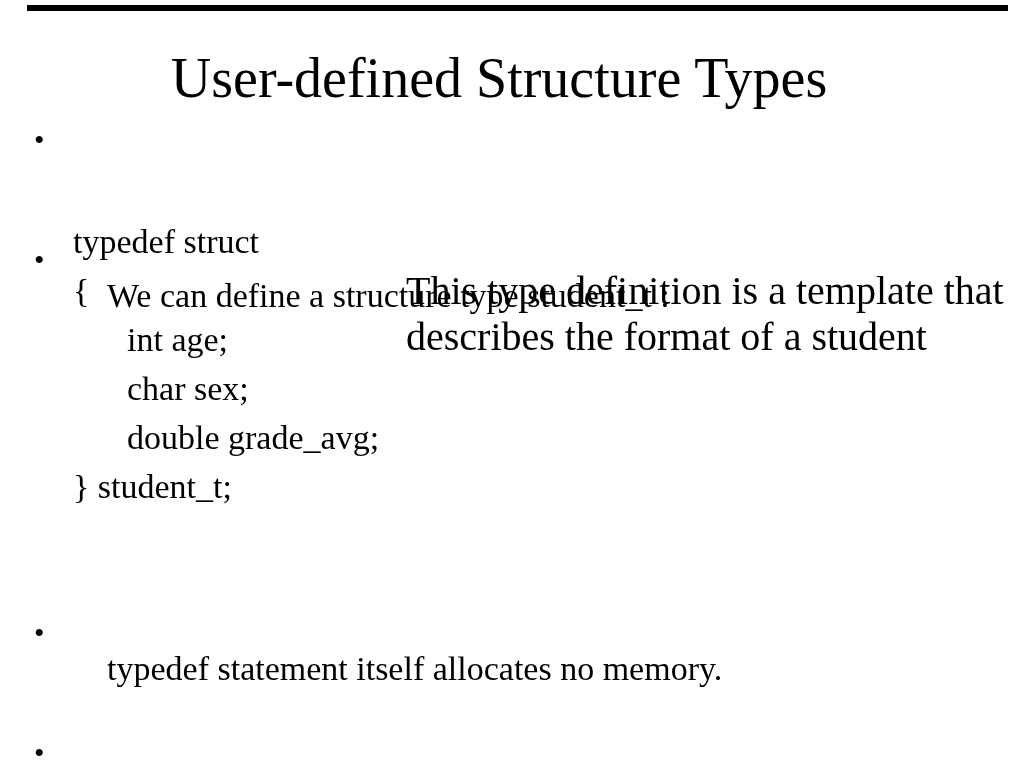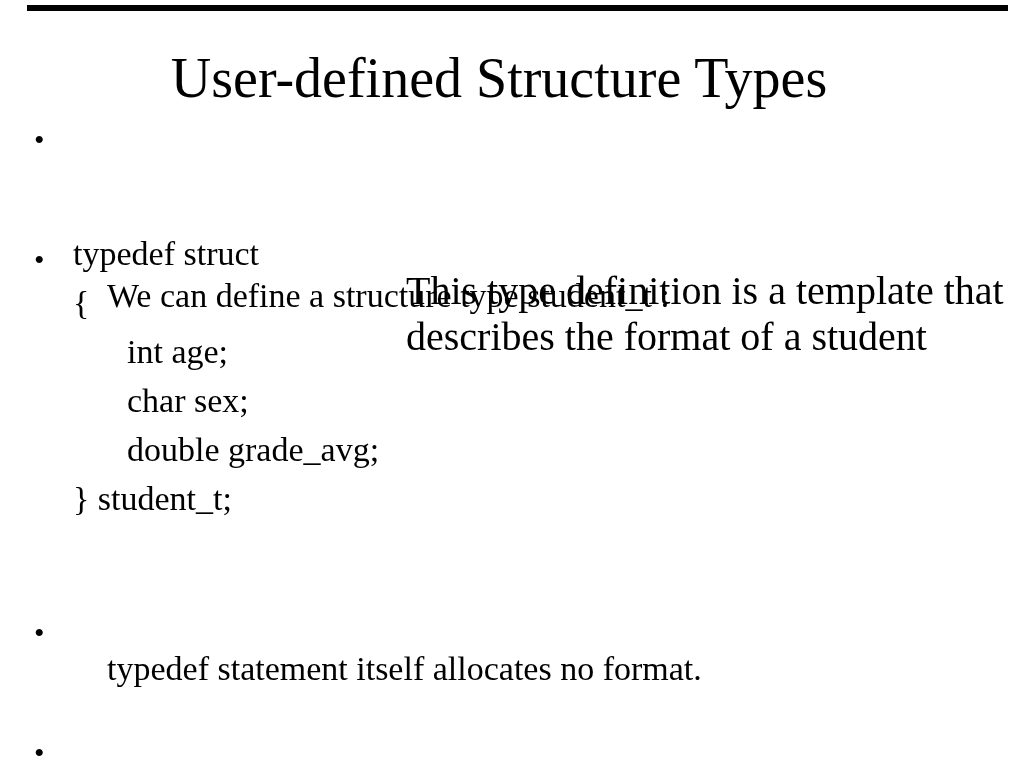--- a/index.html
+++ b/index.html
@@ -50,21 +50,21 @@
   .bullet-para .bullet-glyph {
     position: absolute;
     left: 7px;
     top: 0;
     font-size: 30px;
     line-height: 36px;
   }
   .code-block {
     position: absolute;
     left: 73px;
-    top: 236px;
+    top: 224px;
   }
   .code-line {
     font-size: 34px;
     line-height: 36px;
     margin: 0 0 13px 0;
     white-space: pre;
   }
   .code-line.indent {
     padding-left: 54px;
   }
@@ -114,19 +114,19 @@
   <div class="code-line">} student_t;</div>
 </div>
 
 <div class="side-note">
   <div class="note-line">This type definition is a template that</div>
   <div class="note-line">describes the format of a student</div>
 </div>
 
 <div class="bullets-bottom">
   <p class="bullet-para">
-    <span class="bullet-glyph">•</span><span class="bullet-line">typedef statement itself allocates no format.</span>
+    <span class="bullet-glyph">•</span><span class="bullet-line">typedef statement itself allocates no memory.</span>
   </p>
   <p class="bullet-para">
     <span class="bullet-glyph">•</span><br>
     
   </p>
 </div>
 
 </body></html>

